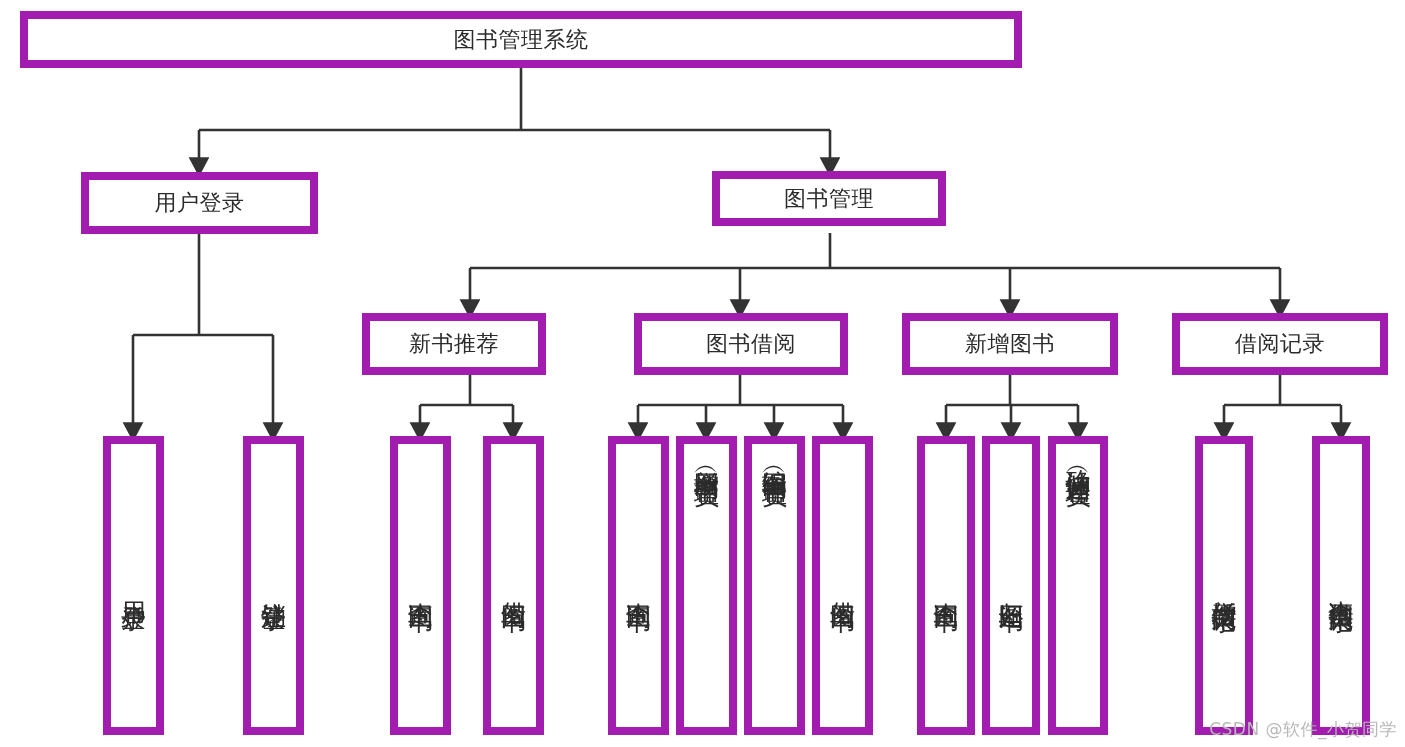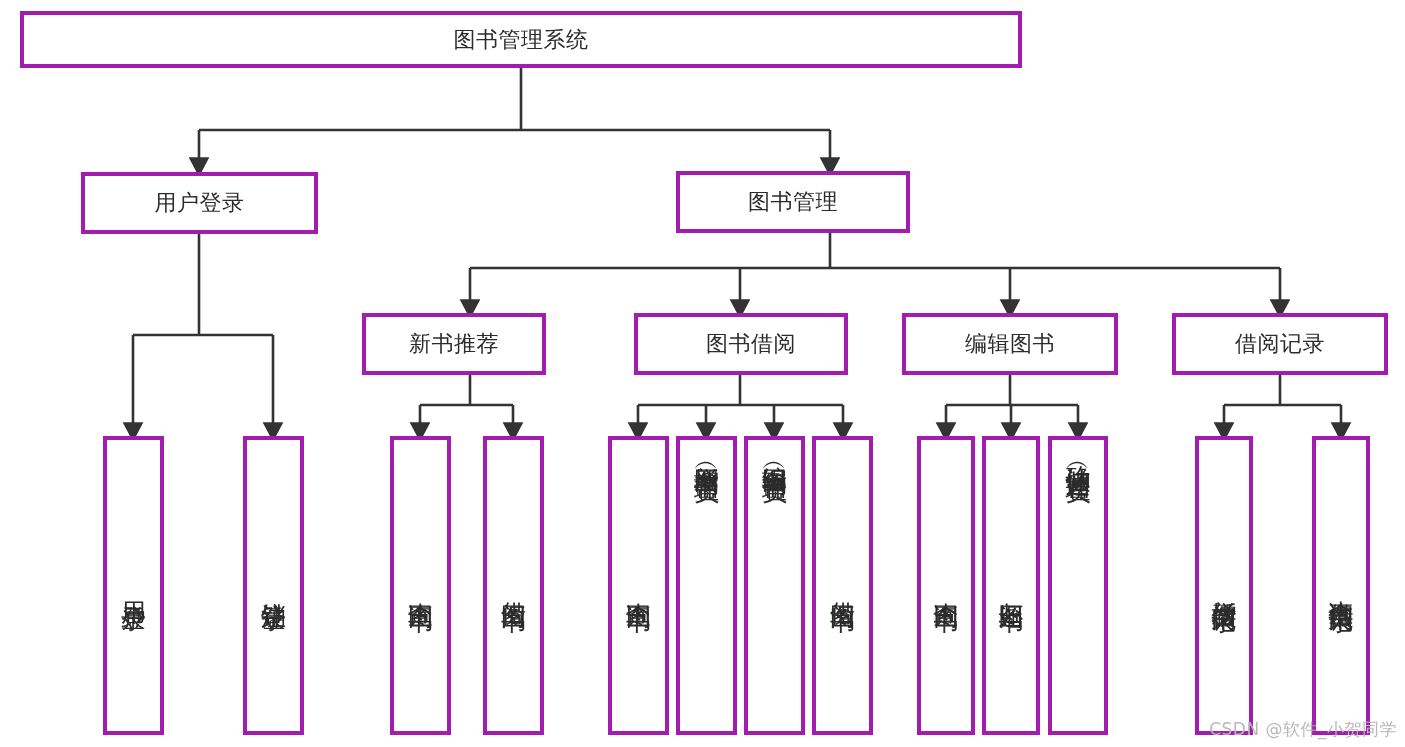--- a/index.html
+++ b/index.html
@@ -21,21 +21,21 @@
     position: absolute;
     left: 0;
     top: 0;
     width: 1405px;
     height: 747px;
   }
   .node {
     position: absolute;
     box-sizing: border-box;
     background: #ffffff;
-    border: 4px solid #a21caf;
+    border: 8px solid #a21caf;
     display: flex;
     align-items: center;
     justify-content: center;
     color: #2b2b2b;
   }
   .node .label {
     display: block;
     text-align: center;
     line-height: 1.18;
   }
@@ -127,32 +127,32 @@
     </g>
   </svg>
 
   <div class="node horiz" style="left:20px; top:11px; width:1002px; height:57px;">
     <span class="label">图书管理系统</span>
   </div>
 
   <div class="node horiz" style="left:81px; top:172px; width:237px; height:62px;">
     <span class="label">用户登录</span>
   </div>
-  <div class="node horiz" style="left:676px; top:171px; width:234px; height:62px;">
+  <div class="node horiz" style="left:712px; top:171px; width:234px; height:55px;">
     <span class="label">图书管理</span>
   </div>
 
   <div class="node horiz" style="left:362px; top:313px; width:184px; height:62px;">
     <span class="label">新书推荐</span>
   </div>
   <div class="node horiz" style="left:634px; top:313px; width:214px; height:62px;padding-left:20px;">
     <span class="label">图书借阅</span>
   </div>
   <div class="node horiz" style="left:902px; top:313px; width:216px; height:62px;">
-    <span class="label">编辑图书</span>
+    <span class="label">新增图书</span>
   </div>
   <div class="node horiz" style="left:1172px; top:313px; width:216px; height:62px;">
     <span class="label">借阅记录</span>
   </div>
 
   <div class="node vert mid" style="left:103px; top:436px; width:61px; height:299px;">
     <span class="label">用户登录</span>
   </div>
   <div class="node vert mid" style="left:243px; top:436px; width:61px; height:299px;">
     <span class="label">注销登录</span>

